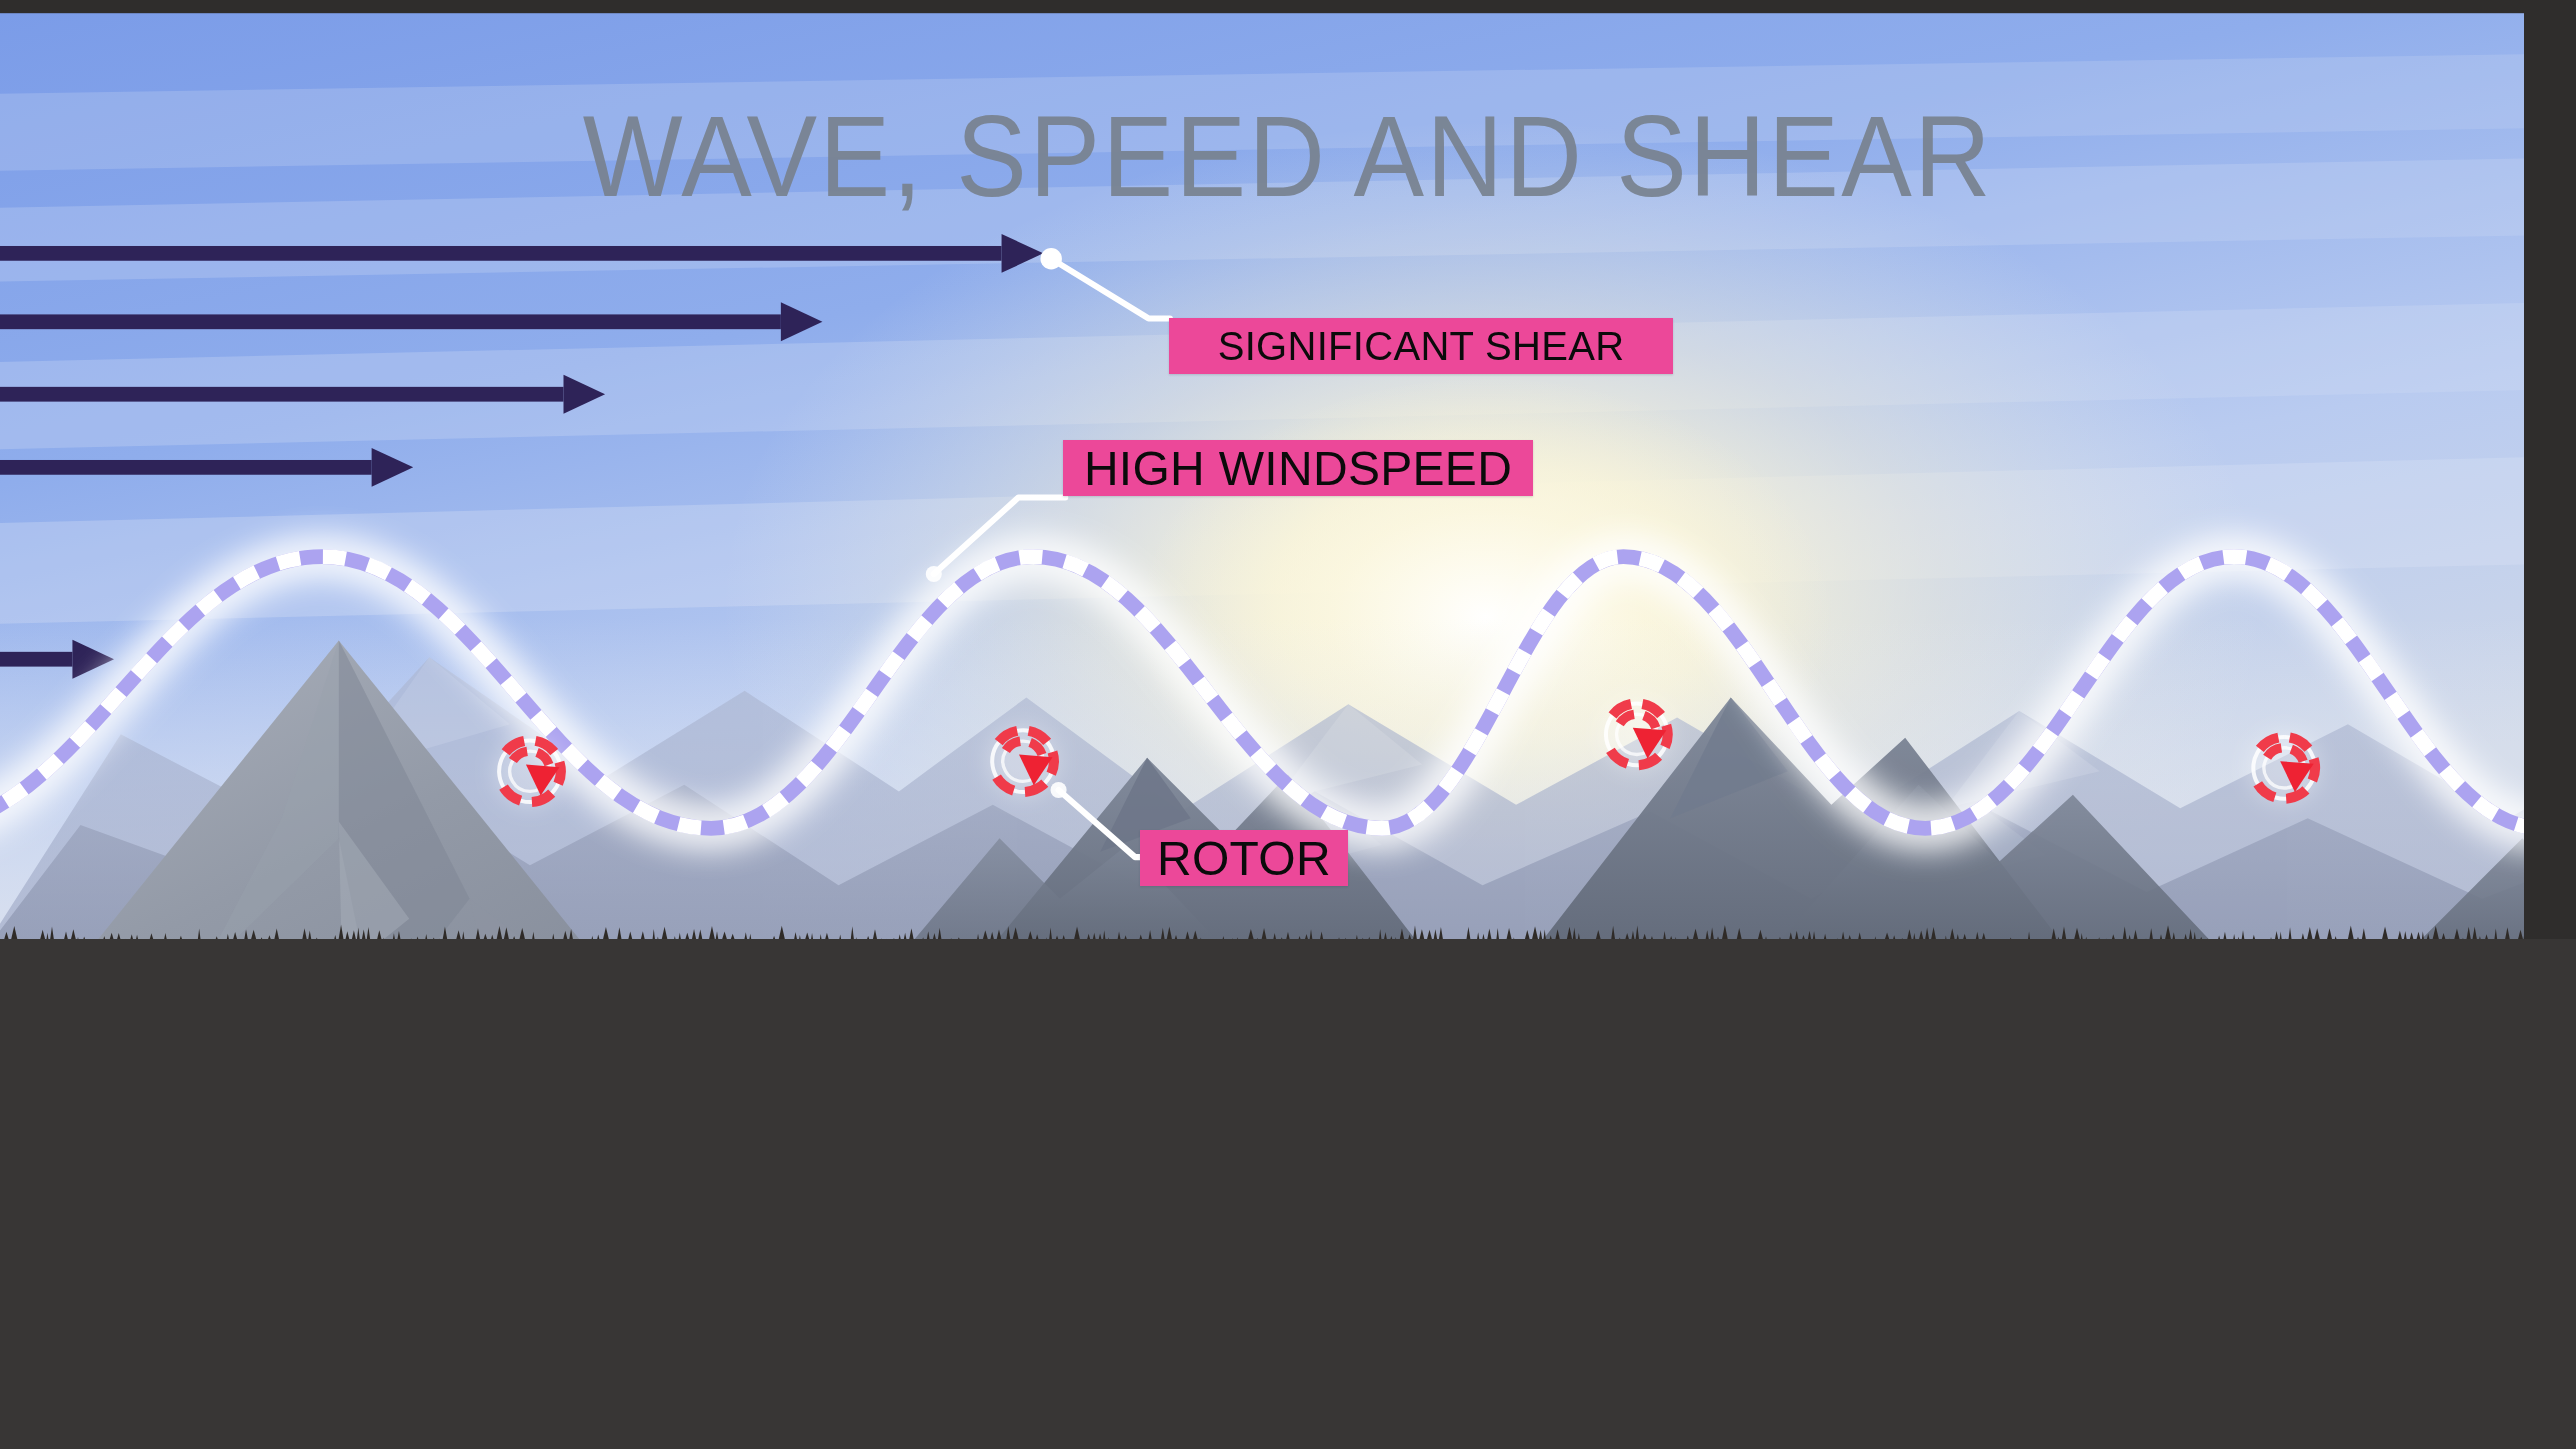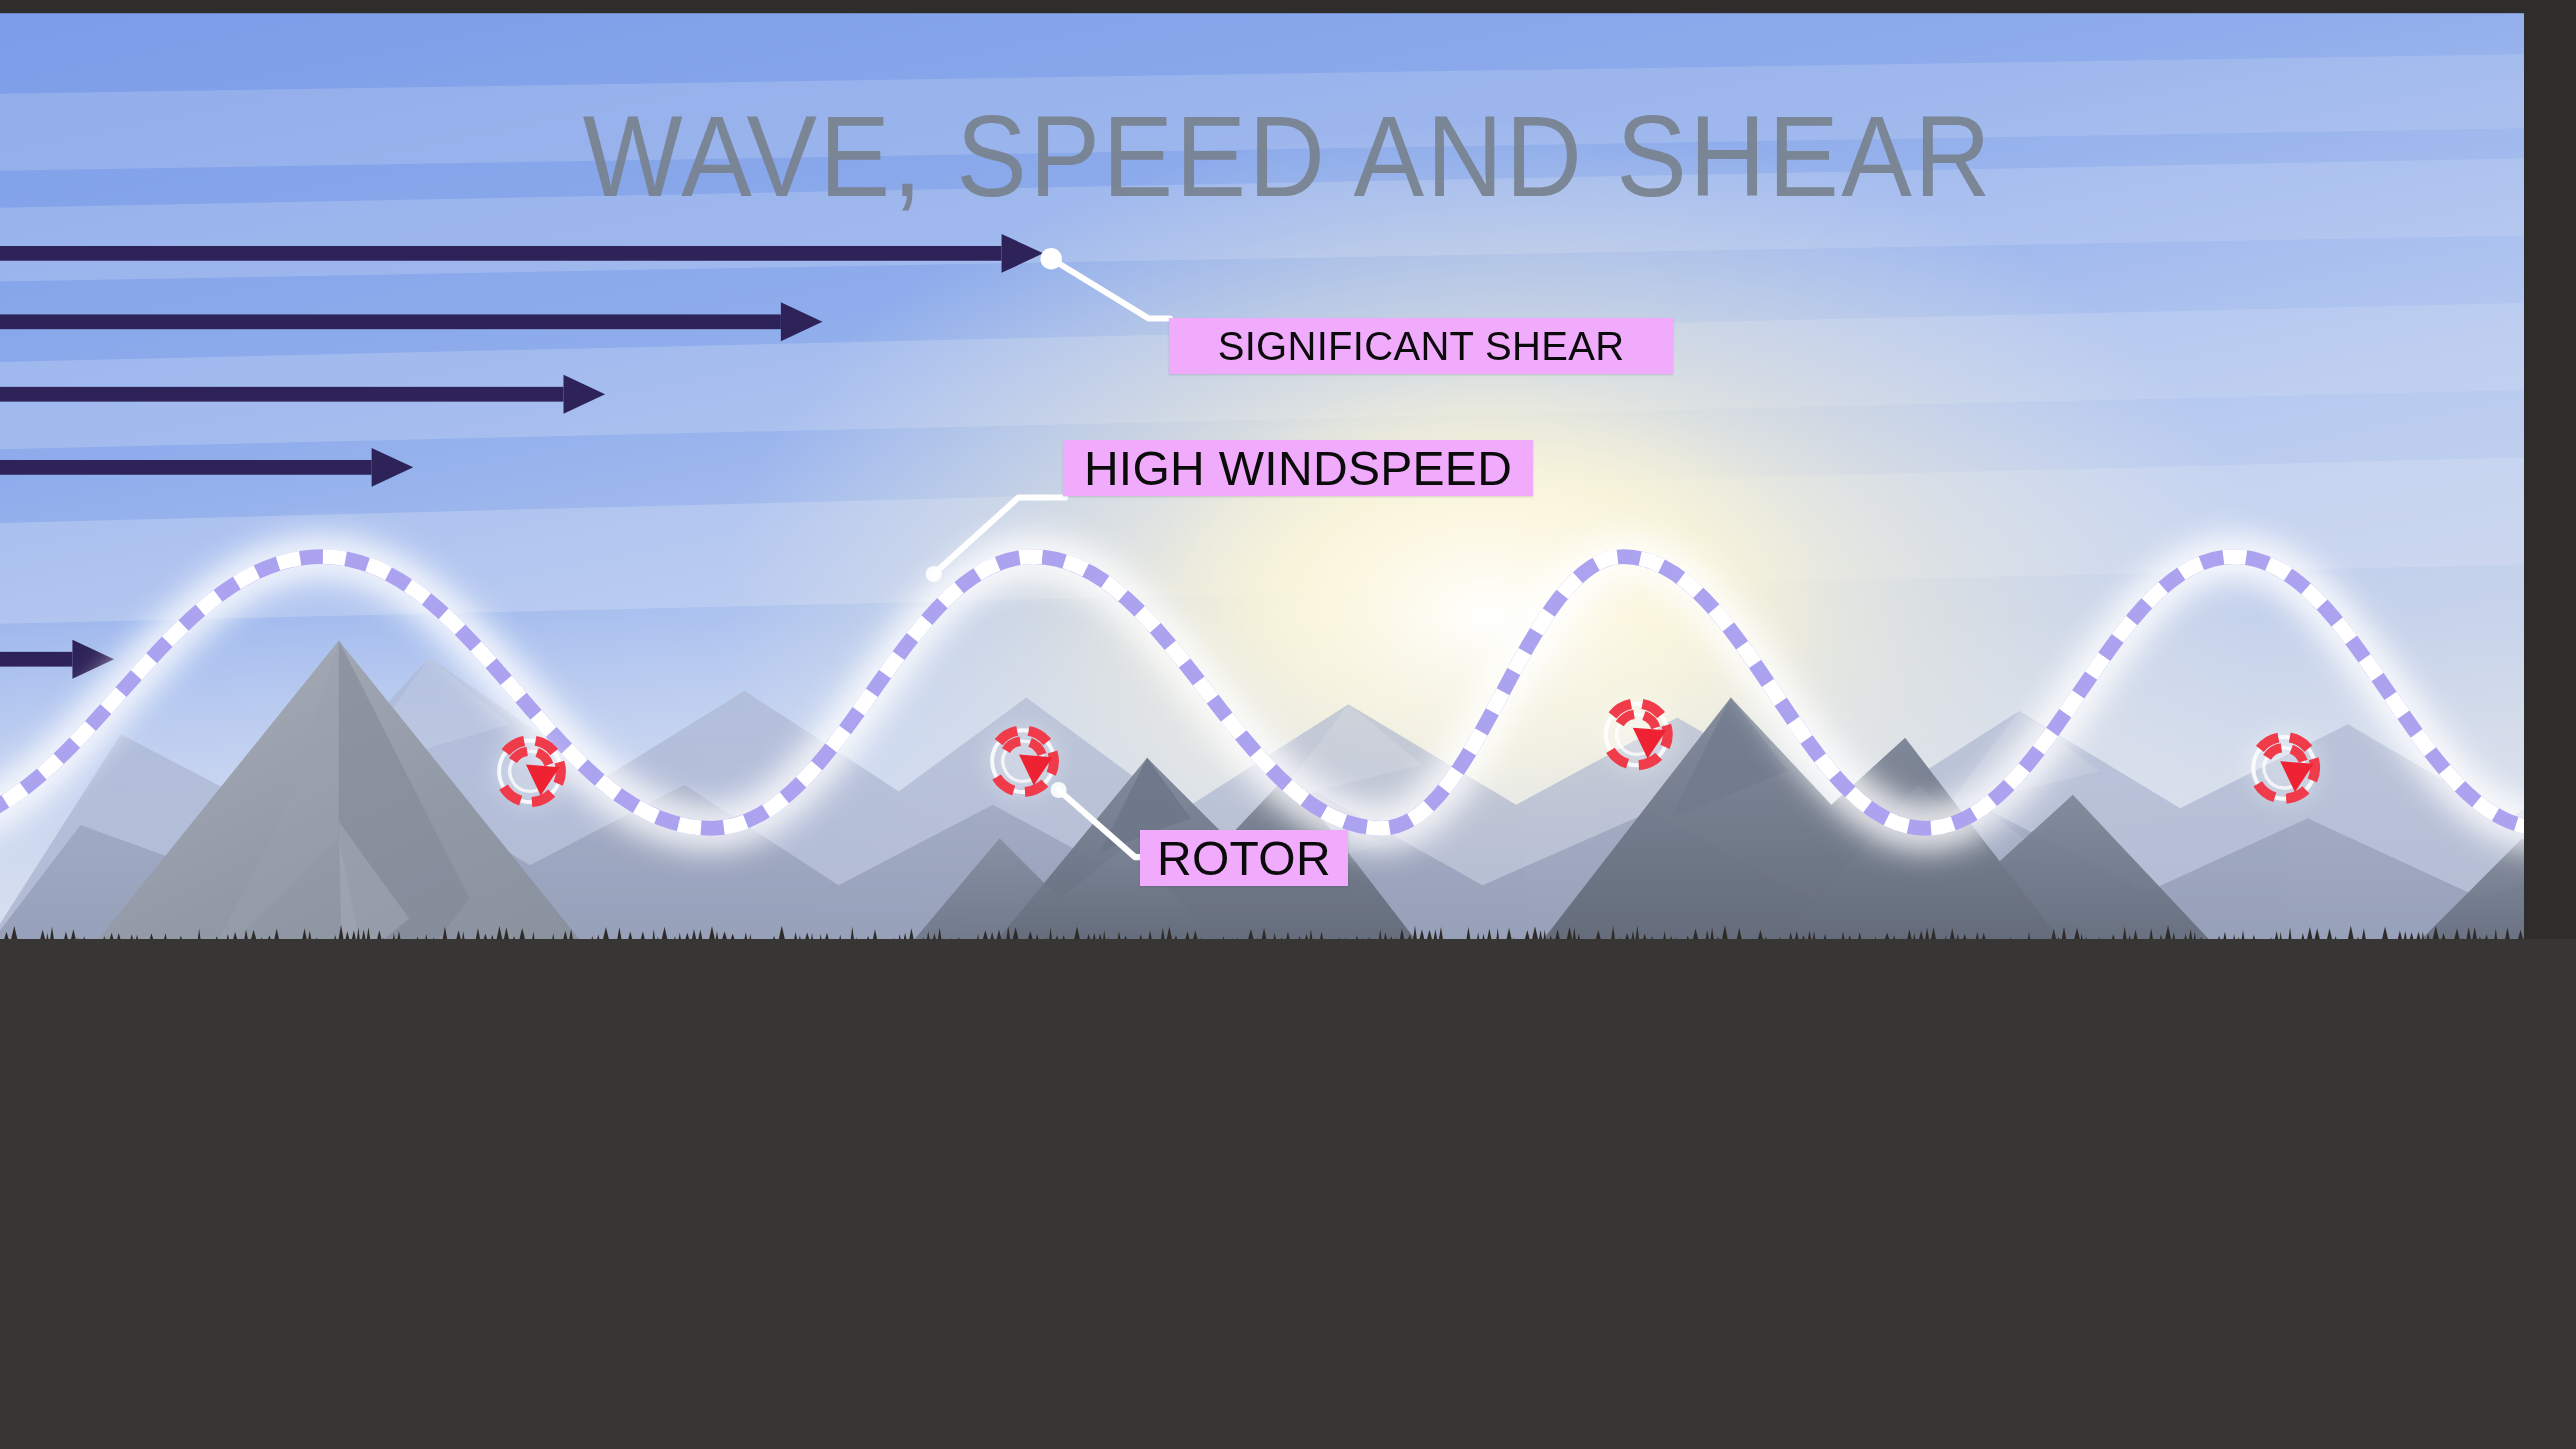--- a/index.html
+++ b/index.html
@@ -10,21 +10,21 @@
   #scene{position:absolute;left:0;top:0;width:2524px;height:953px;overflow:hidden;margin-top:13px;}
   #ground{
     position:absolute;left:0;top:939px;width:2576px;height:510px;
     background:#383635;
   }
   .svg-abs{position:absolute;left:0;top:0;}
 
   
   .callout{
     position:absolute;
-    background:#f0abfc;
+    background:#ec4899;
     color:#0b0b0b;
     font-family:"Liberation Sans", sans-serif;
     font-weight:400;
     letter-spacing:0.3px;
     display:flex;align-items:center;justify-content:center;
     white-space:nowrap;
     box-shadow:0 0.7px 2px rgba(40,50,70,.18);
   }
   #lbl-shear{left:1169px;top:305px;width:504px;height:56px;font-size:40px;}
   #lbl-wind {left:1063px;top:427px;width:470px;height:56px;font-size:48px;}

